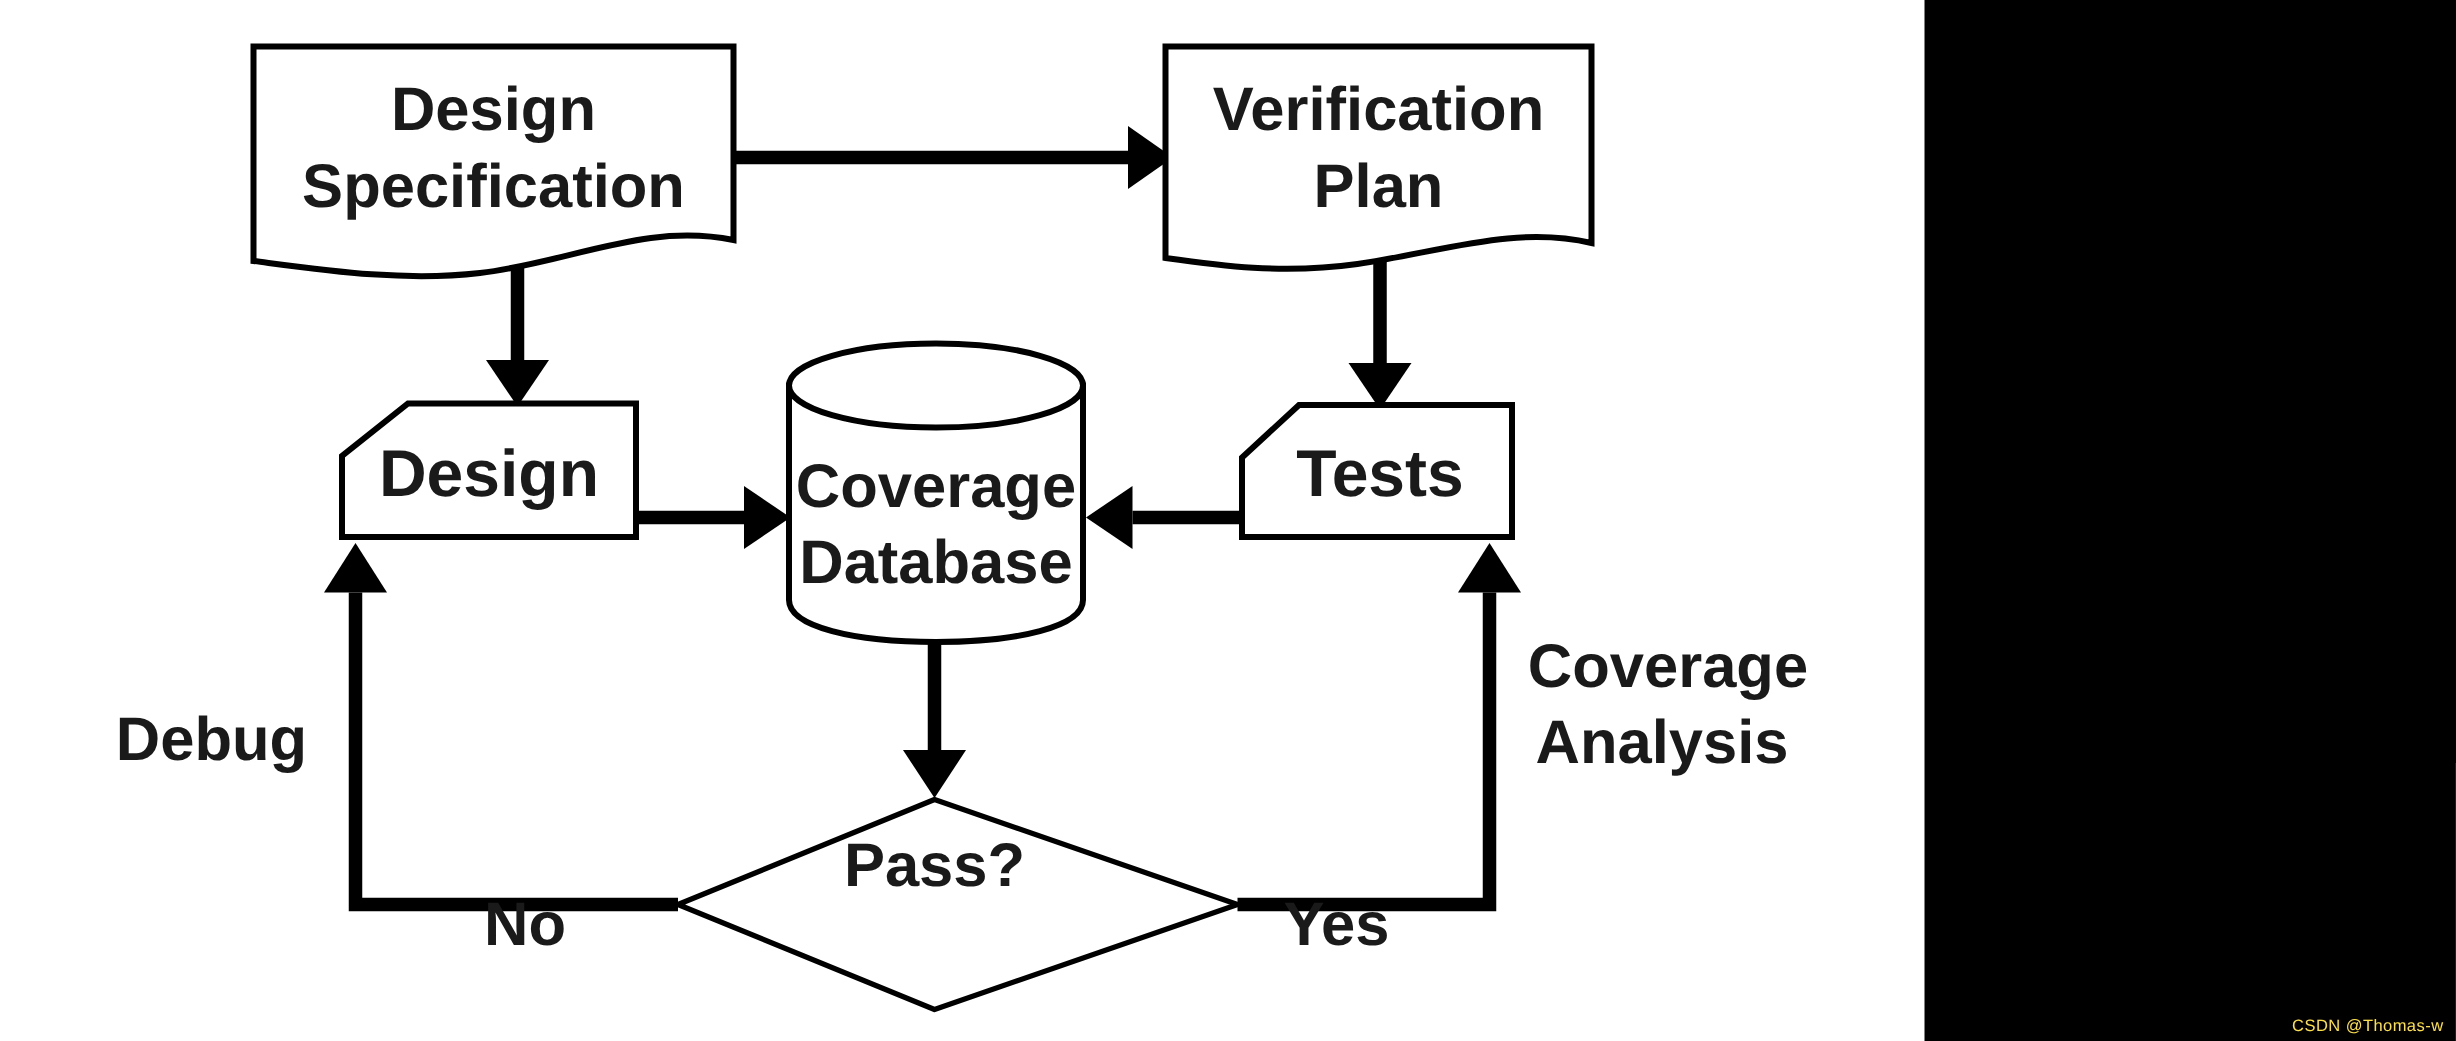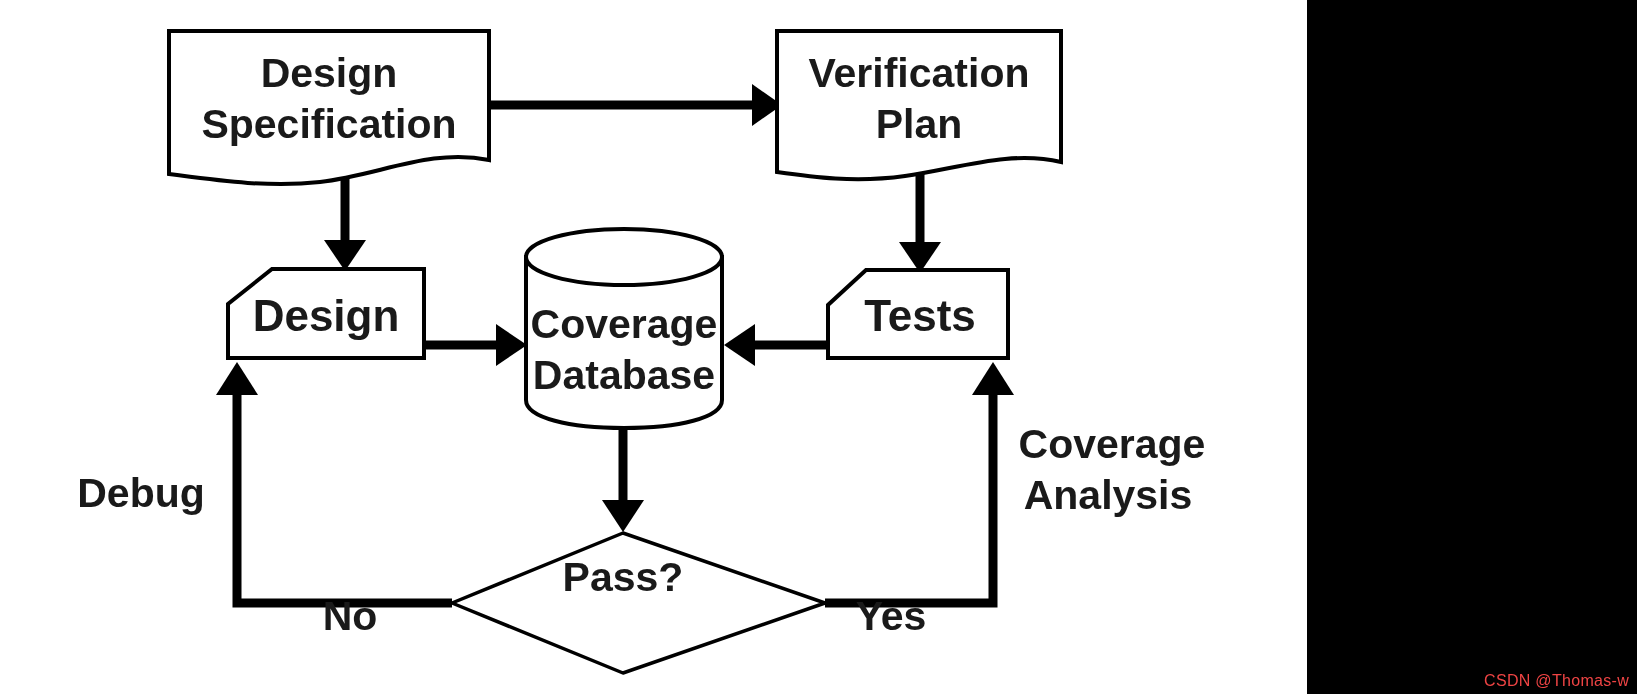--- a/index.html
+++ b/index.html
@@ -20,21 +20,20 @@
     height: 694px;
     background: #000000;
   }
   #diagram-surface {
     position: absolute;
     left: 0;
     top: 0;
     width: 1283px;
     height: 694px;
     background: #ffffff;
-    padding-left: 24px;
   }
   #flow-svg {
     position: absolute;
     left: 0;
     top: 0;
     display: block;
   }
   .shape-outline {
     fill: #ffffff;
     stroke: #000000;
@@ -78,23 +77,23 @@
     font-weight: bold;
     font-size: 41px;
     fill: #1a1a1a;
     text-anchor: middle;
     dominant-baseline: middle;
   }
   #watermark {
     position: absolute;
     right: 8px;
     bottom: 4px;
-    color: #ef4444;
-    font-family: "Liberation Sans", sans-serif;
-    font-size: 16px;
+    color: #fde047;
+    font-family: "Liberation Sans", sans-serif;
+    font-size: 11px;
     letter-spacing: 0.3px;
     white-space: nowrap;
   }
 </style>
 </head>
 <body>
 
 <div id="canvas">
 
   <div id="diagram-surface">

